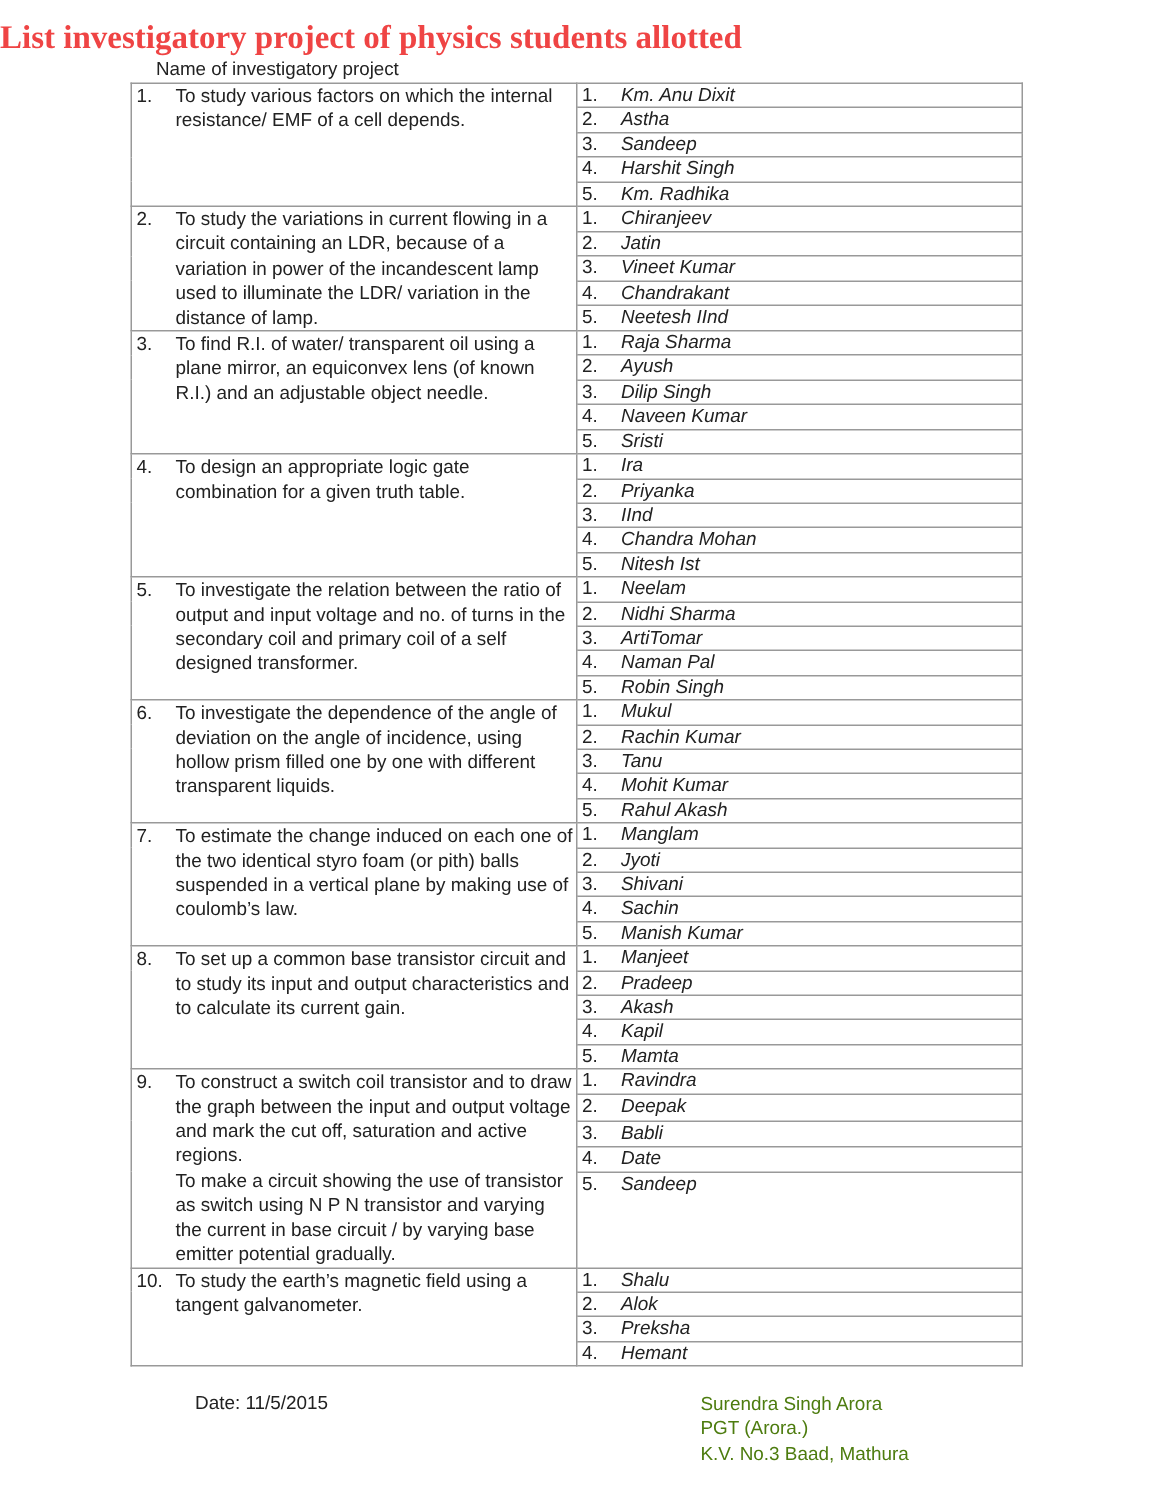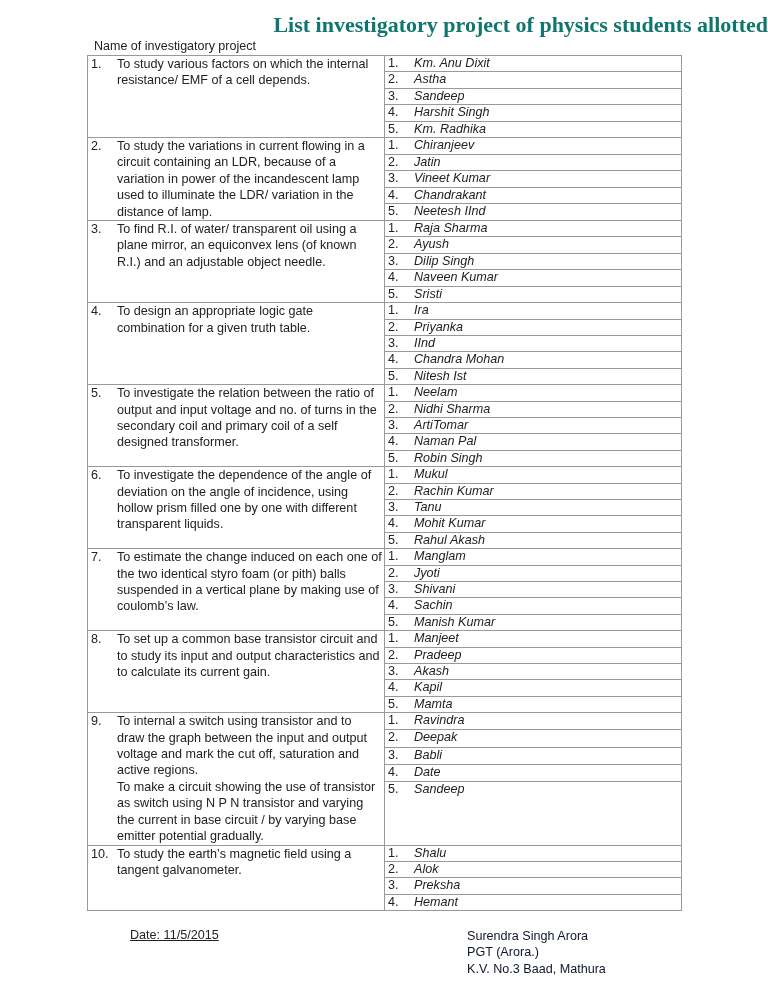--- a/index.html
+++ b/index.html
@@ -12,31 +12,31 @@
       height: 994px;
       position: relative;
       overflow: hidden;
       color: #1a1a1a;
     }
     .title {
       position: absolute;
       top: 12px;
       left: 0;
       width: 768px;
-      text-align: right;
+      text-align: left;
       font-family: "Liberation Serif", serif;
       font-weight: bold;
       font-size: 22px;
       line-height: 26px;
-      color: #0f766e;
+      color: #ef4444;
     }
     .col-label {
       position: absolute;
       top: 38px;
-      left: 94px;
+      left: 104px;
       font-family: "Liberation Sans", sans-serif;
       font-size: 12.5px;
       line-height: 16px;
       color: #222;
     }
     table.projects {
       position: absolute;
       top: 55px;
       left: 87px;
       width: 595px;
@@ -84,30 +84,29 @@
       flex: 1;
       font-style: italic;
     }
     .footer-date {
       position: absolute;
       top: 928px;
       left: 130px;
       font-family: "Liberation Sans", sans-serif;
       font-size: 12.6px;
       color: #222;
-      text-decoration: underline;
     }
     .footer-sign {
       position: absolute;
       top: 928px;
       left: 467px;
       font-family: "Liberation Sans", sans-serif;
       font-size: 12.6px;
       line-height: 16.4px;
-      color: #0f172a;
+      color: #4d7c0f;
     }
   </style>
 </head>
 <body>
 
 <div class="title">List investigatory project of physics students allotted</div>
 <div class="col-label">Name of investigatory project</div>
 
 <table class="projects">
   <tbody id="projects-body">
@@ -493,21 +492,21 @@
             <span class="snum">5.</span>
             <span class="sname">Mamta</span>
           </div>
         </td>
       </tr>
       <tr>
         <td class="project-cell" rowspan="5">
           <div class="project">
             <span class="num">9.</span>
             <span class="desc">
-              <div>To internal a switch using transistor and to draw the graph between the input and output voltage and mark the cut off, saturation and active regions.</div>
+              <div>To construct a switch coil transistor and to draw the graph between the input and output voltage and mark the cut off, saturation and active regions.</div>
               <div>To make a circuit showing the use of transistor as switch using N P N transistor and varying the current in base circuit / by varying base emitter potential gradually.</div>
             </span>
           </div>
         </td>
         <td class="student-cell">
           <div class="student">
             <span class="snum">1.</span>
             <span class="sname">Ravindra</span>
           </div>
         </td>

